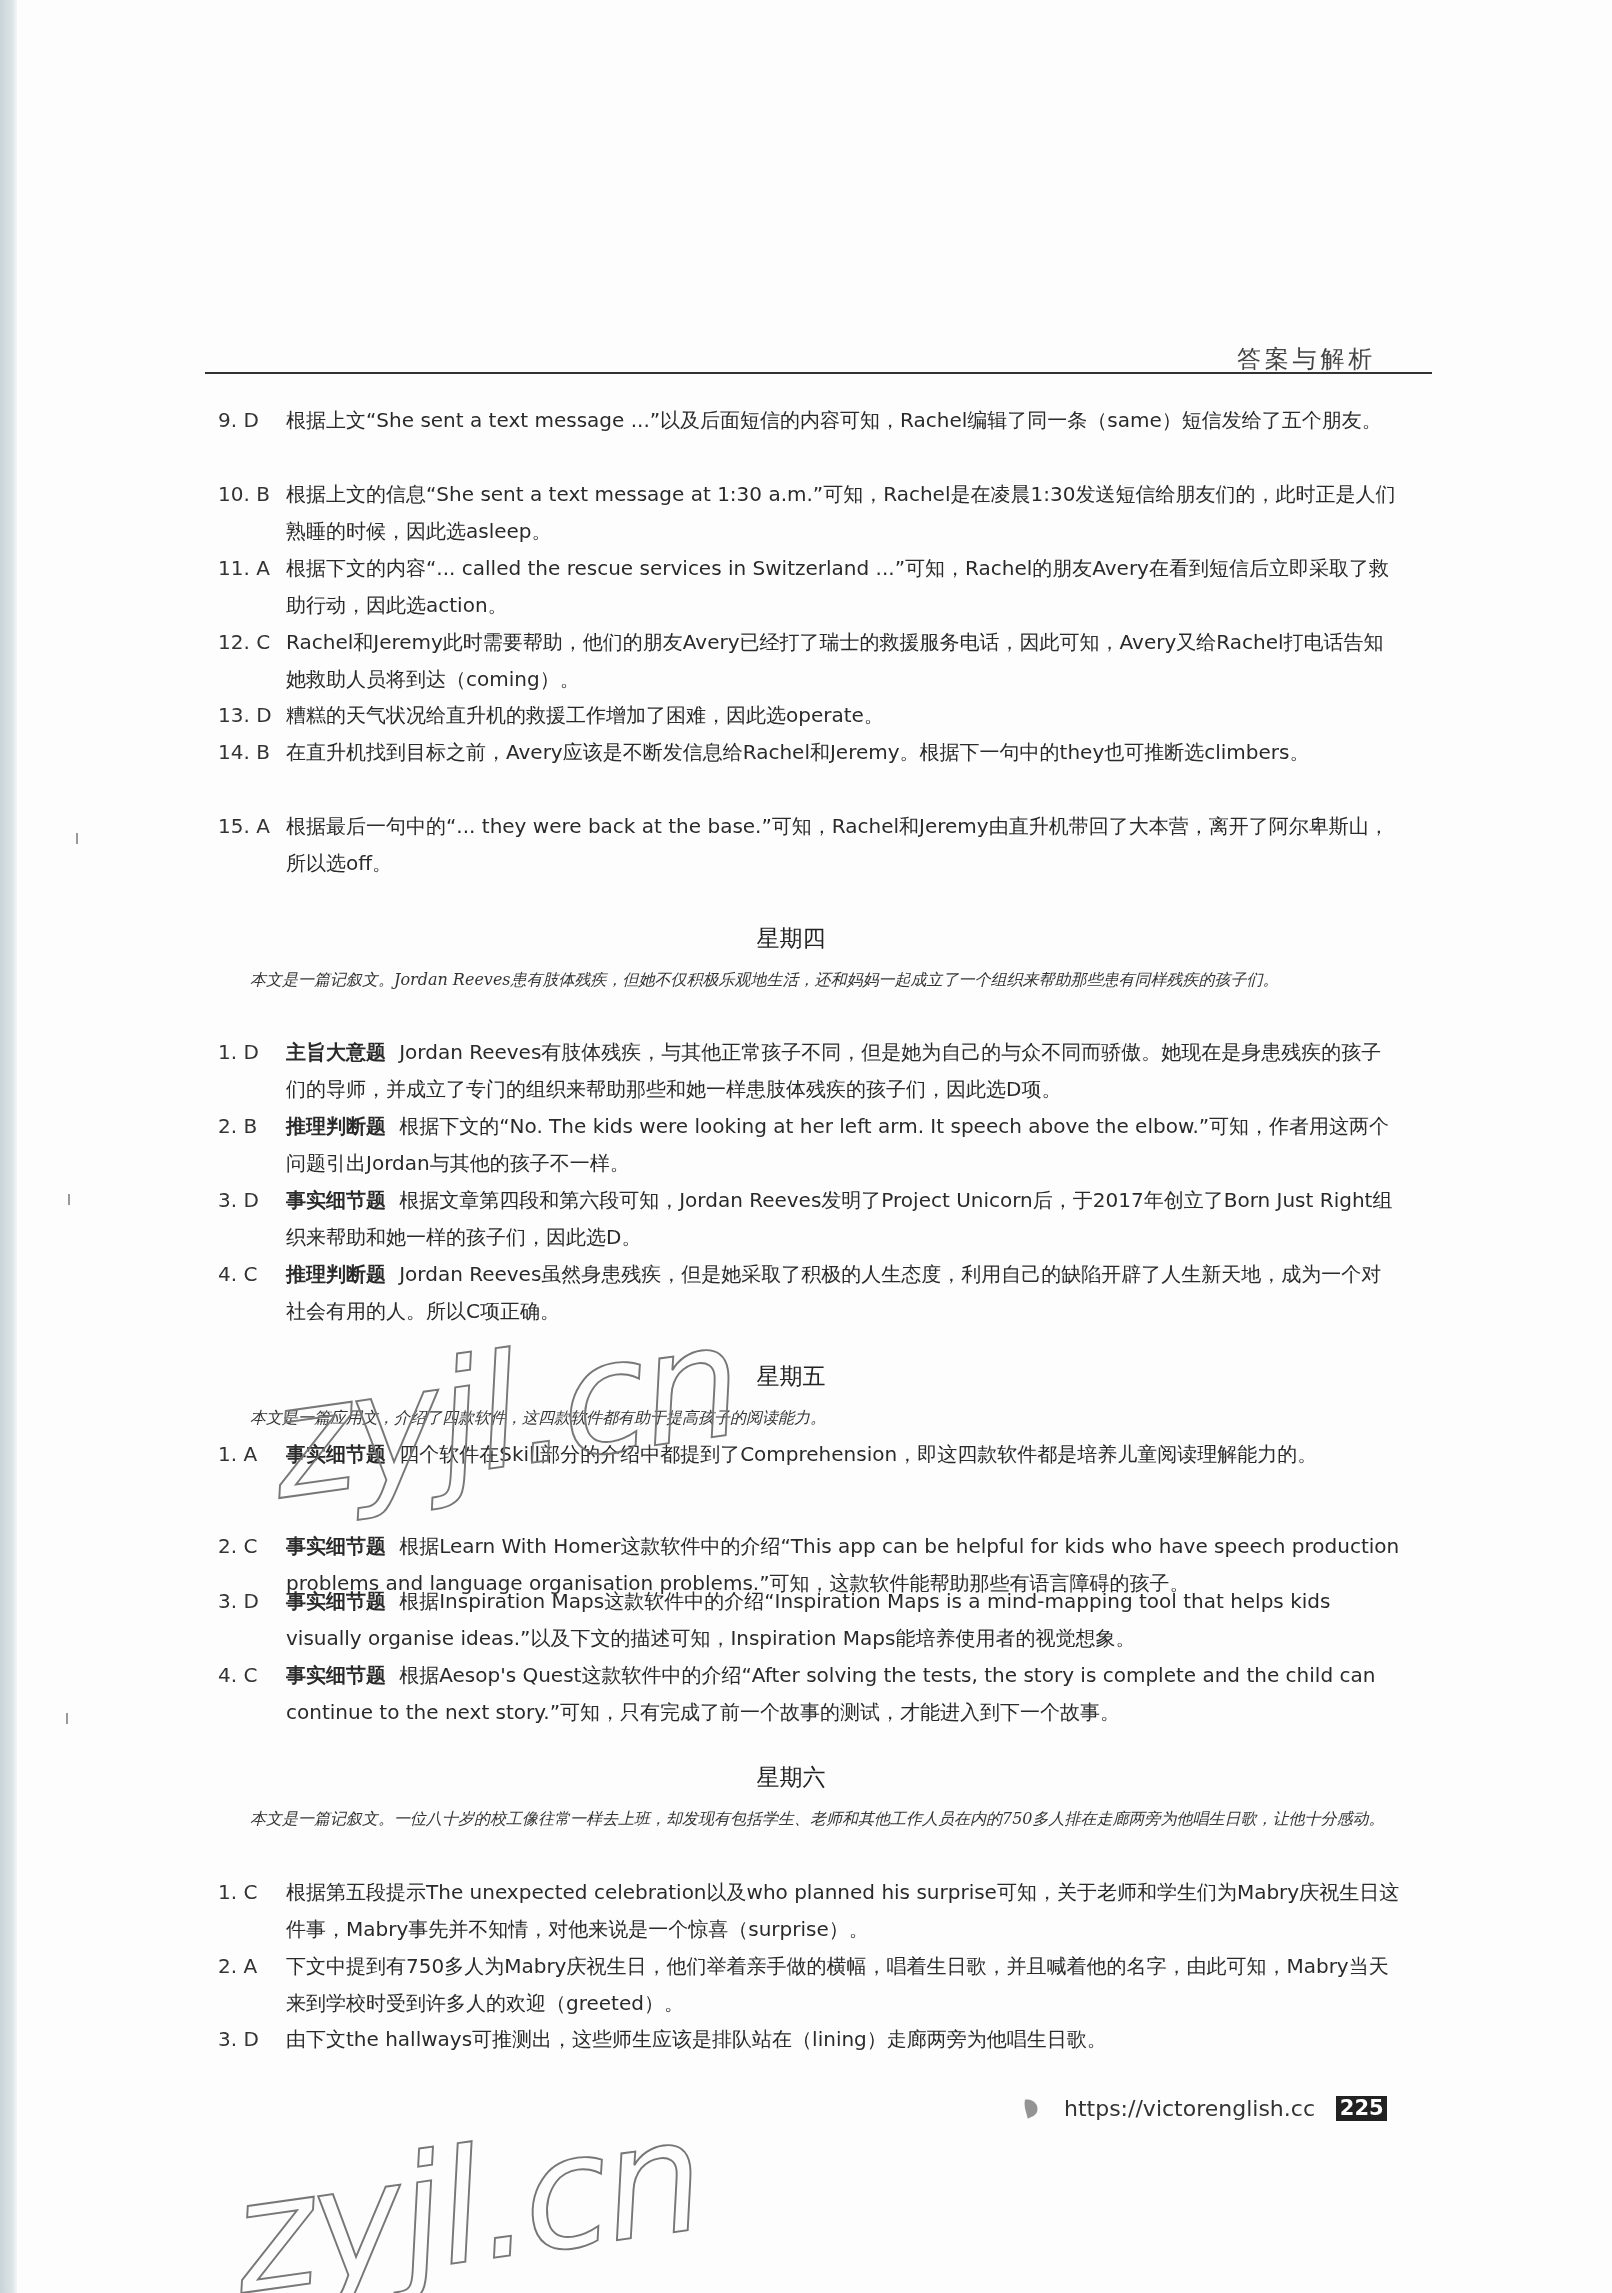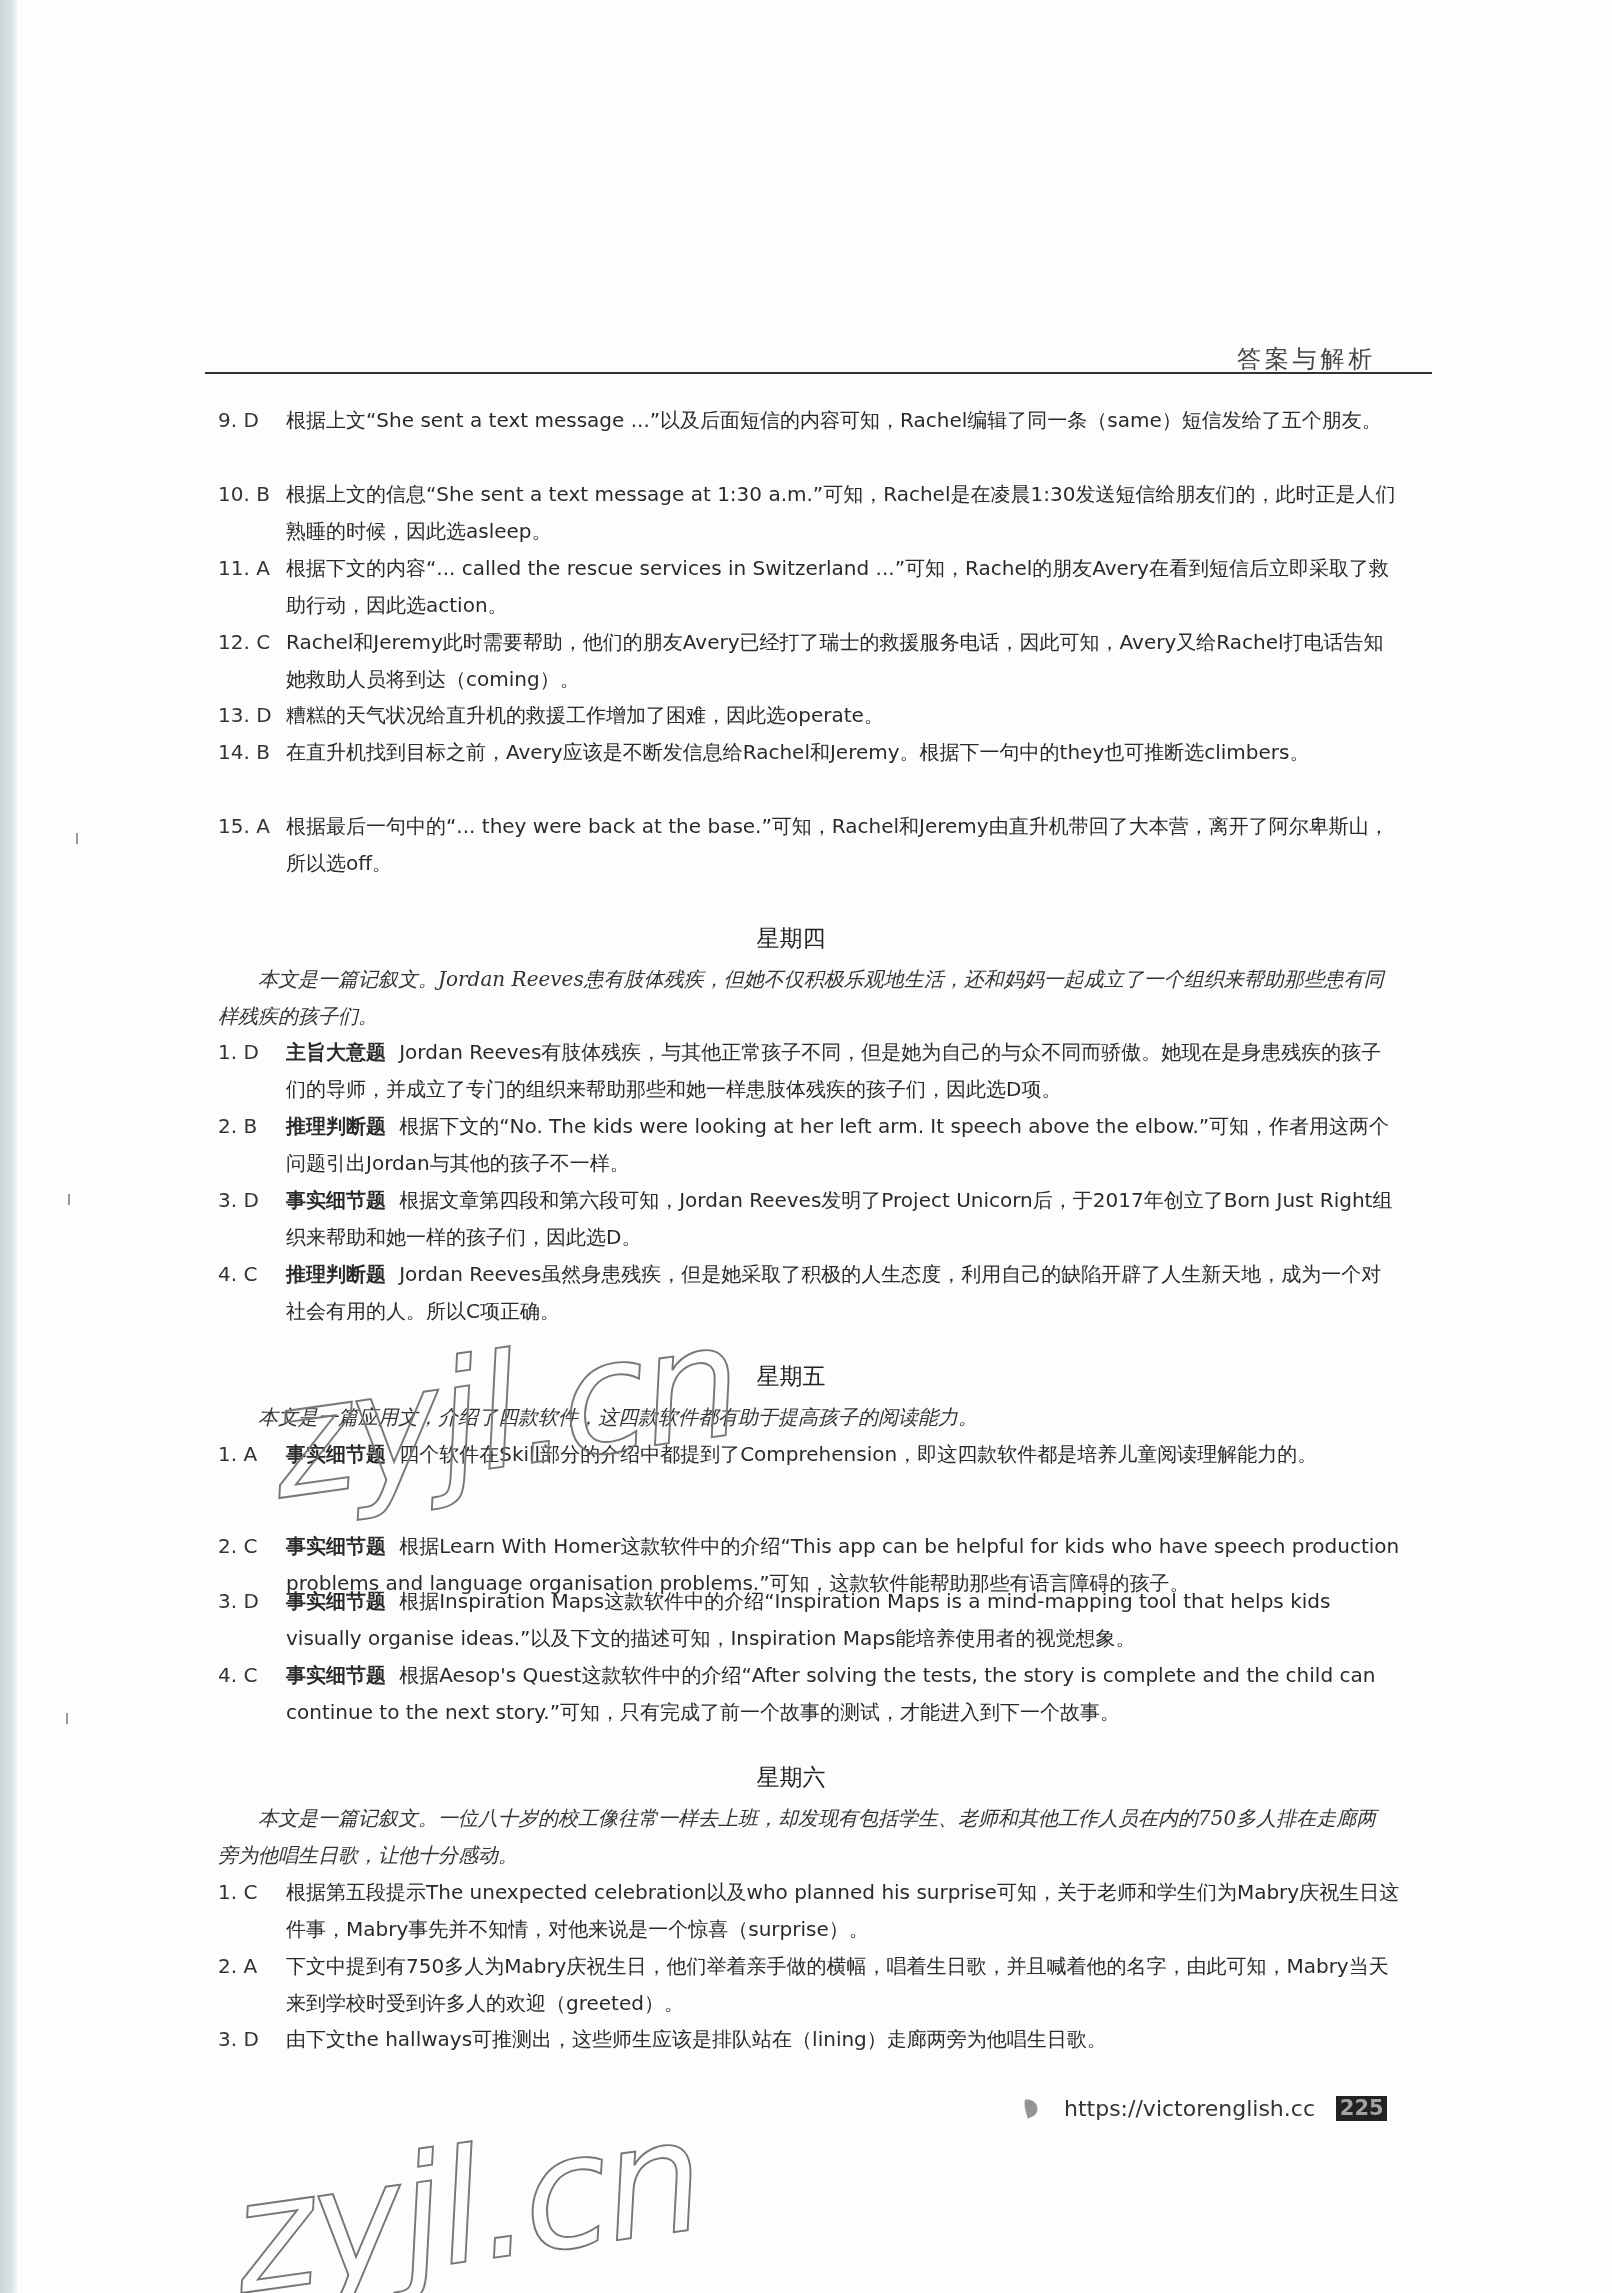--- a/index.html
+++ b/index.html
@@ -32,31 +32,31 @@
     font-family: "DejaVu Sans", sans-serif; color: #333;
   }
   .item .text { display: block; margin-left: 68px; }
   .item .tag { font-weight: bold; margin-right: 13.2px; }
   .section-title {
     position: absolute; left: 0; width: 1582px; text-align: center;
     font-size: 23px; font-family: "DejaVu Sans", sans-serif; color: #222;
   }
   .intro {
     position: absolute; left: 218px; width: 1173px;
-    font-size: 20px; line-height: 37px; text-indent: 2em;
+    font-size: 16px; line-height: 37px; text-indent: 2em;
     font-family: "DejaVu Serif", serif; color: #333; font-style: italic;
   }
   .footer {
     position: absolute; left: 1022px; top: 2096px;
     display: flex; align-items: center; gap: 21px;
   }
   .footer-icon { width: 21px; height: 24.6px; }
   .footer-url { font-family: "DejaVu Sans", sans-serif; font-size: 22px; color: #333; }
   .page-num {
-    background: #222; color: #a3a3a3; font-weight: bold; font-size: 21px;
+    background: #222; color: #ffffff; font-weight: bold; font-size: 21px;
     padding: 0 3.8px; font-family: "DejaVu Sans", sans-serif; line-height: 24.6px;
   }
   .watermark {
     position: absolute; font-family: "DejaVu Sans", sans-serif; font-style: italic;
     font-size: 156px; color: transparent;
     -webkit-text-stroke: 1.9px #777; letter-spacing: -3.8px; line-height: 1;
   }
   .margin-mark { position: absolute; width: 1.9px; height: 11.4px; background: #999; }
 </style>
 </head>

